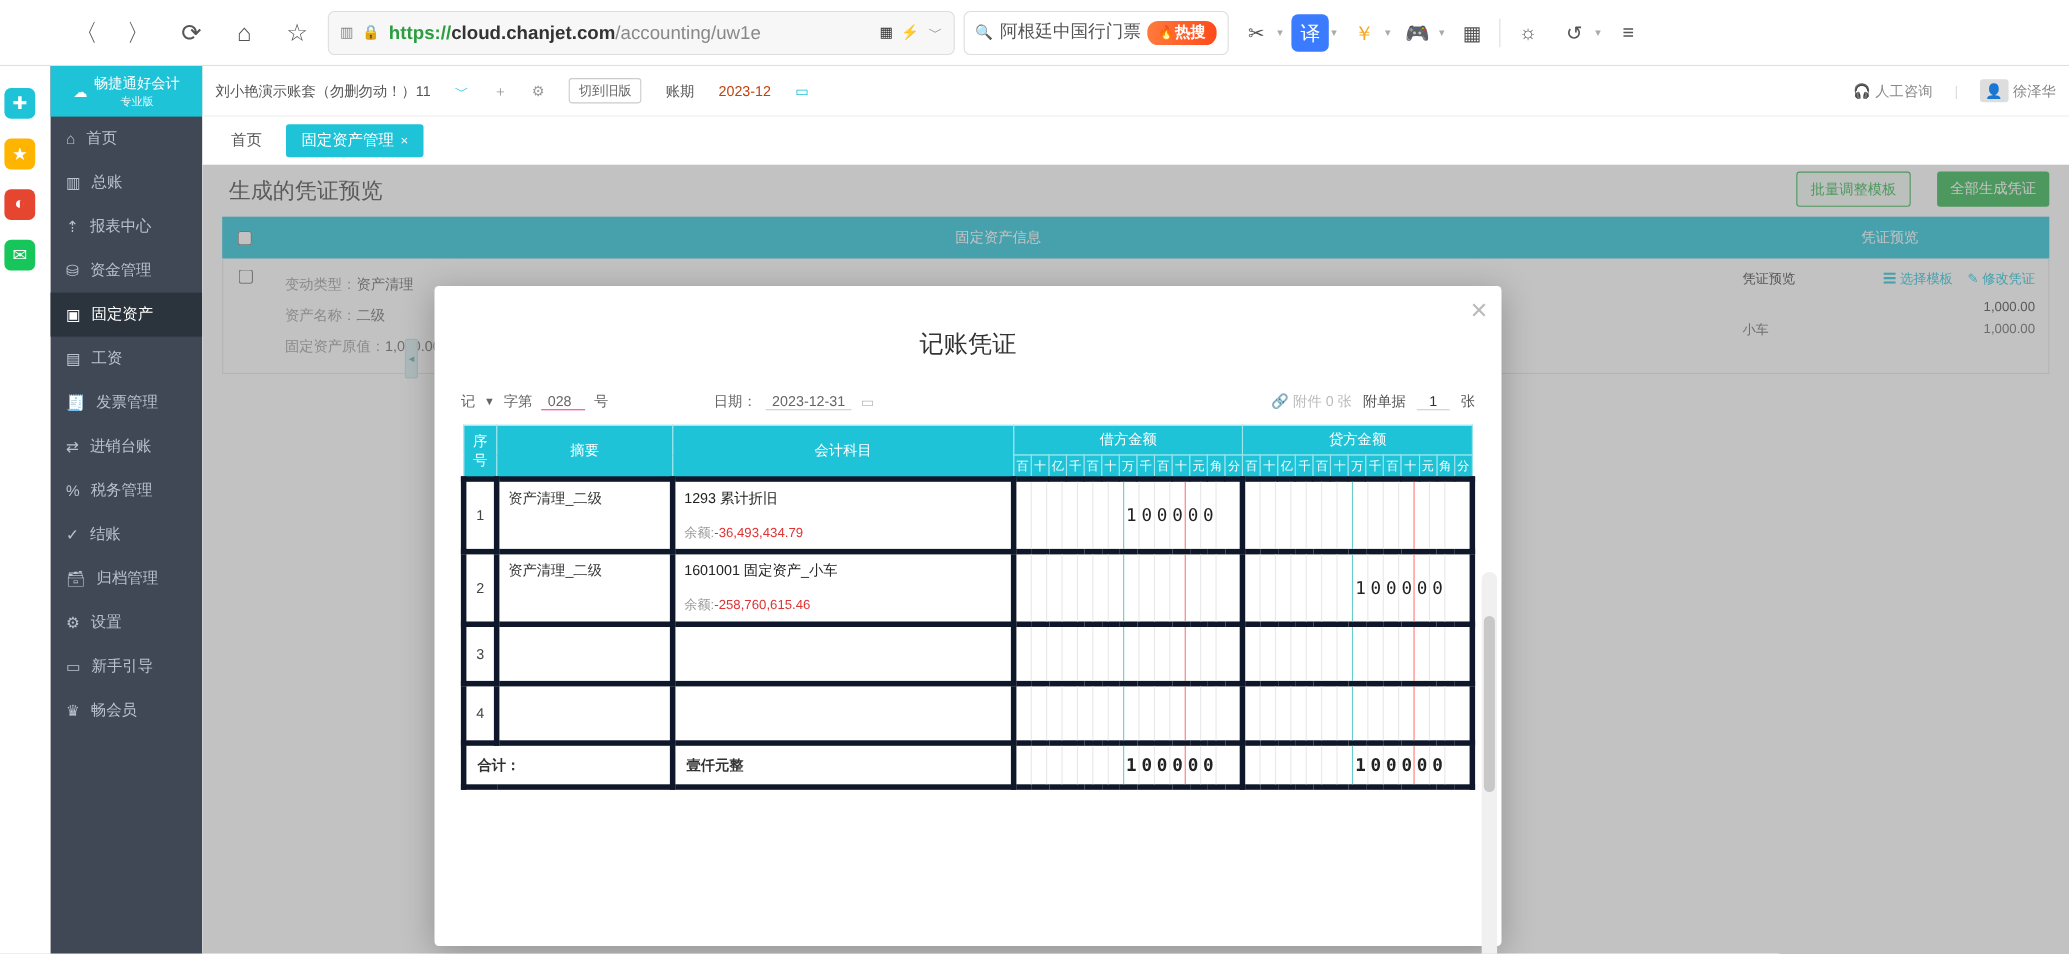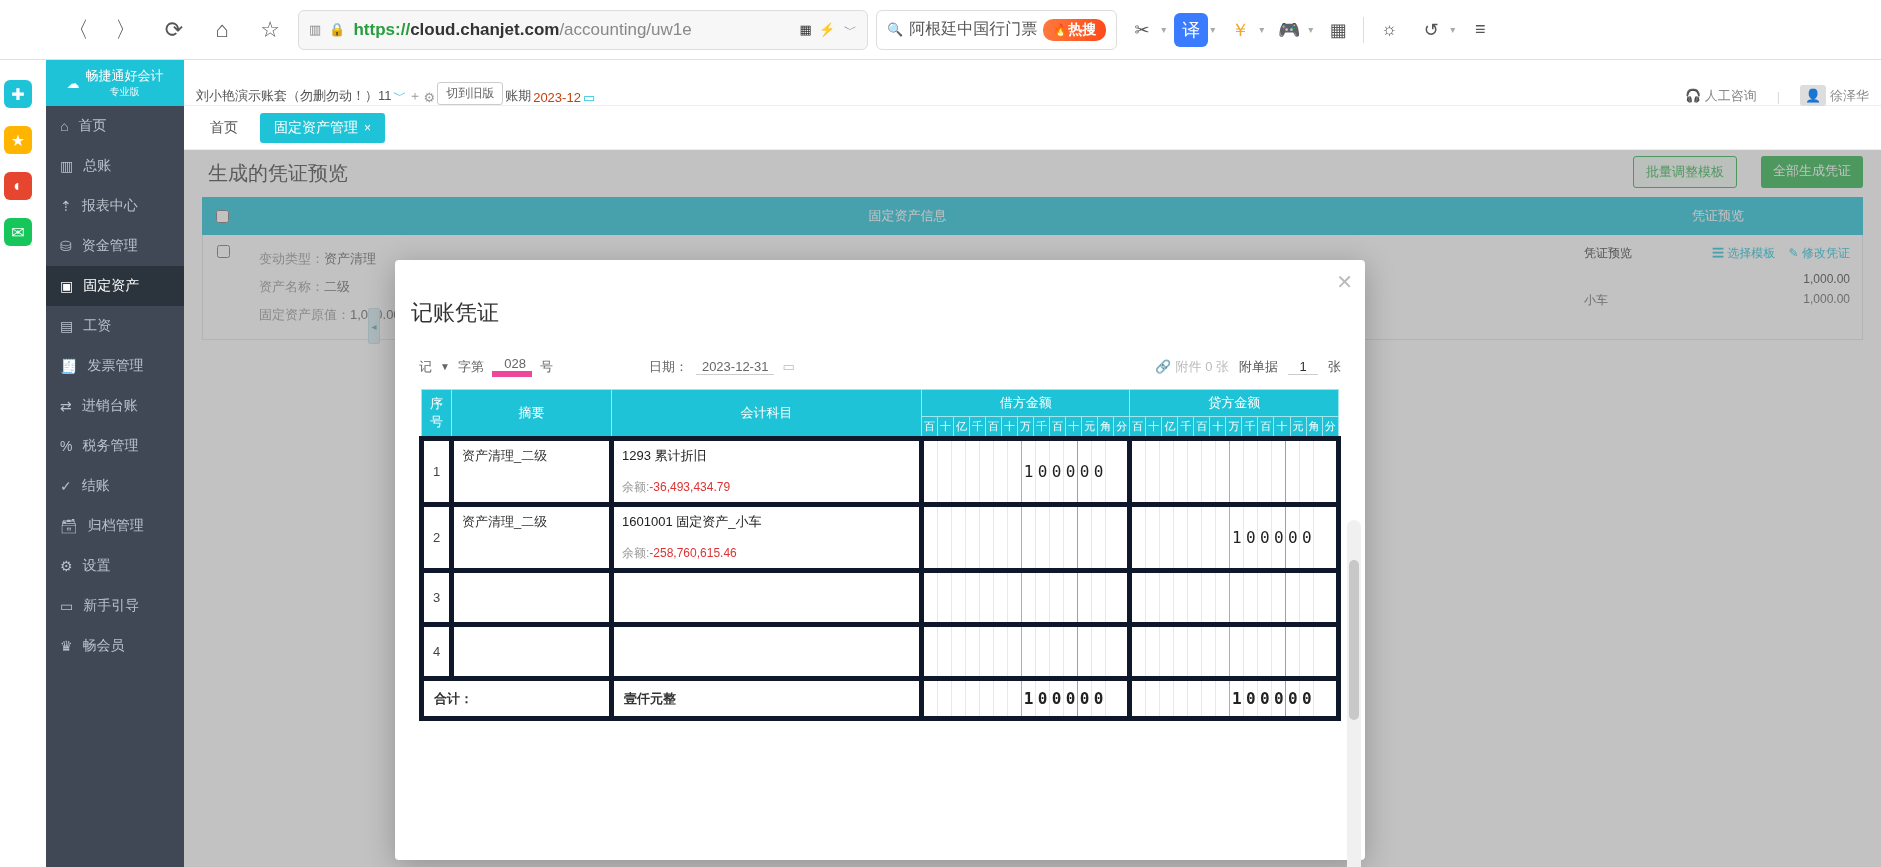--- a/index.html
+++ b/index.html
@@ -17,21 +17,21 @@
 .caret-sm { font-size:10px; color:#aaa; margin-left:-6px;}
 .lefticons { position:absolute; left:0; top:60px; width:36px; display:flex; flex-direction:column; gap:18px; padding-top:20px; align-items:center;}
 .lefticons .li { width:28px; height:28px; border-radius:6px; display:flex; align-items:center; justify-content:center; font-size:16px; color:#fff;}
 .app { position:absolute; left:46px; top:60px; right:0; bottom:0; display:flex; }
 .sidebar { width:138px; background:#3f4854; color:#b9c2cc; display:flex; flex-direction:column; }
 .logo { background:#1fc3d8; color:#fff; height:46px; display:flex; align-items:center; justify-content:center; font-size:13px; gap:6px; }
 .logo small{font-size:10px; opacity:.9; display:block; text-align:center;}
 .side-item { height:40px; display:flex; align-items:center; gap:10px; padding:0 14px; cursor:pointer; font-size:14px;}
 .side-item.active { background:#2b333d; color:#fff;}
 .main { flex:1; display:flex; flex-direction:column; background:#fff; position:relative;}
-.topbar { height:46px; border-bottom:1px solid #eee; display:flex; align-items:flex-end; padding:0 12px; gap:2px; font-size:13px; color:#555;}
+.topbar { height:46px; border-bottom:1px solid #eee; display:flex; align-items:center; padding:0 12px; gap:22px; font-size:13px; color:#555;}
 .topbar .acct { color:#555;}
 .topbar .chev { color:#1fc3d8;}
 .topbar .switch { border:1px solid #ccc; border-radius:3px; padding:2px 8px; font-size:12px; color:#666;}
 .topbar .right { margin-left:auto; display:flex; align-items:center; gap:20px; color:#888;}
 .tabs { height:44px; display:flex; align-items:center; padding:0 12px; gap:8px; border-bottom:1px solid #eee;}
 .tab { padding:6px 14px; border-radius:3px; font-size:14px; color:#555; cursor:pointer;}
 .tab.active { background:#1fc3d8; color:#fff;}
 .tab .x { margin-left:6px; font-size:12px;}
 .content { flex:1; position:relative; background:#fff; }
 .content .overlay { position:absolute; inset:0; background:rgba(120,120,120,.45);}
@@ -48,23 +48,23 @@
 .row-card .side { width:290px; padding:10px 12px; font-size:12px;}
 .row-card .side .hd { display:flex; justify-content:space-between; color:#333;}
 .row-card .side a{ color:#1fc3d8; text-decoration:none; margin-left:10px;}
 .row-card .side .amt { text-align:right; color:#444; margin-top:10px;}
 .btns-top { position:absolute; right:18px; top:6px; display:flex; gap:10px;}
 .btn-o { border:1px solid #2bb34a; color:#2bb34a; background:#f4fbf6; padding:6px 12px; border-radius:3px; font-size:13px;}
 .btn-g { background:#2bb34a; color:#fff; padding:6px 12px; border-radius:3px; font-size:13px;margin-left:14px;}
 
 .modal { position:absolute; left:395px; top:260px; width:970px; height:600px; background:#fff; border-radius:4px; box-shadow:0 6px 30px rgba(0,0,0,.25); z-index:50; display:flex; flex-direction:column;}
 .modal .close { position:absolute; right:12px; top:10px; color:#bbb; font-size:20px; cursor:pointer;}
-.modal h2 { text-align:left; font-size:22px; font-weight:500; color:#333; margin:38px 16px 28px;}
+.modal h2 { text-align:center; font-size:22px; font-weight:500; color:#333; margin:38px 16px 28px;}
 .modal .meta { display:flex; align-items:center; padding:0 24px 12px; gap:8px; font-size:13px; color:#666;}
-.modal .meta .num { border-bottom:6px solid #ec4899; min-width:40px; text-align:right; padding:0 6px;}
+.modal .meta .num { border-bottom:1px solid #ec4899; min-width:40px; text-align:left; padding:0 6px;}
 .modal .meta .date { border-bottom:1px solid #ccc; padding:0 6px;}
 .modal .meta .r { margin-left:auto; display:flex; align-items:center; gap:10px; color:#999;}
 .modal .meta .r .pg { border-bottom:1px solid #ccc; min-width:30px; text-align:center; color:#333;}
 .vt { border:1px solid #1fc3d8; margin:0 24px; border-collapse:collapse; width:calc(100% - 48px); font-size:13px;}
 .vt th { background:#1fc3d8; color:#fff; font-weight:500; border:1px solid #9fe6ef; padding:4px 2px; text-align:center;}
 .vt th.sub { font-size:11px; padding:2px 0;}
 .vt td { border:5px solid #0f172a; padding:0; height:54px; vertical-align:top;}
 .vt td.idx { width:30px; text-align:center; vertical-align:middle; color:#444;}
 .vt td.sum { width:160px; padding:6px 8px; color:#333;}
 .vt td.acct { width:310px; padding:6px 8px;}

